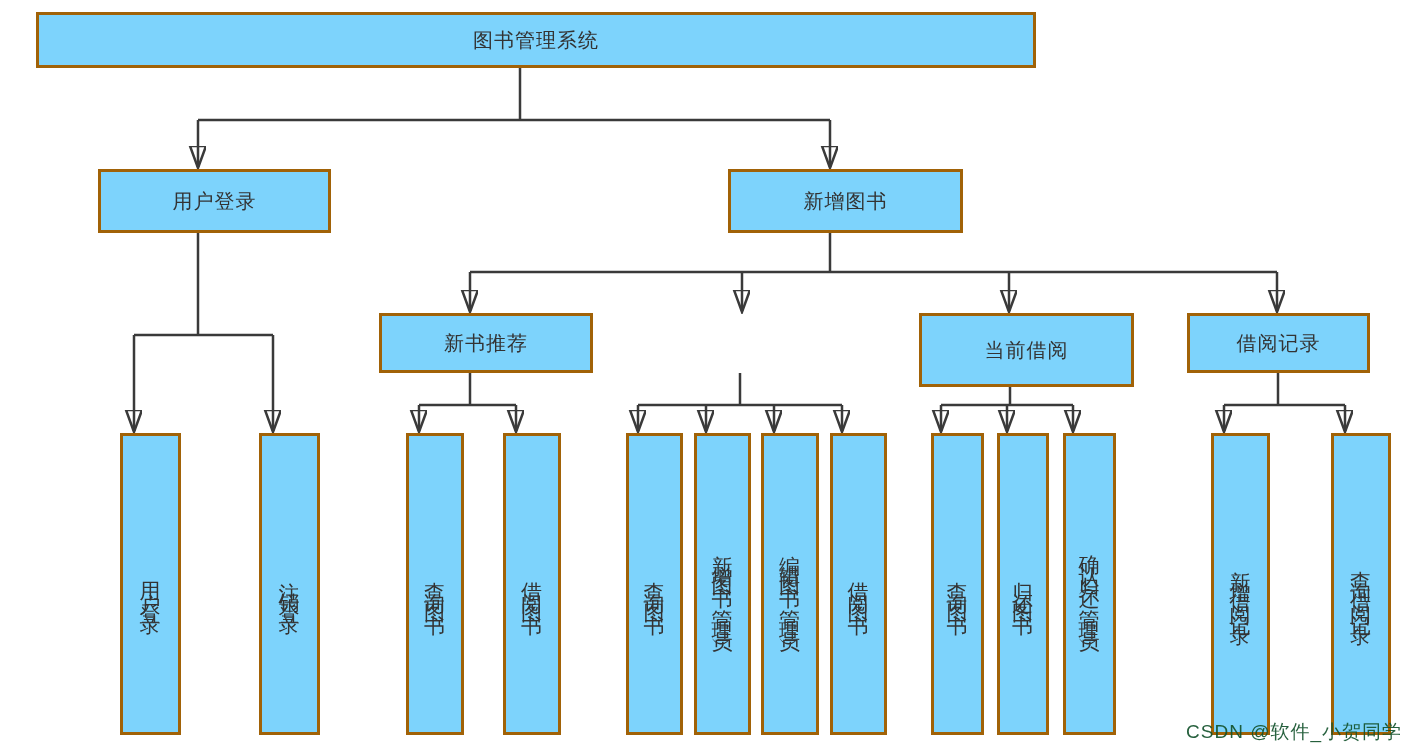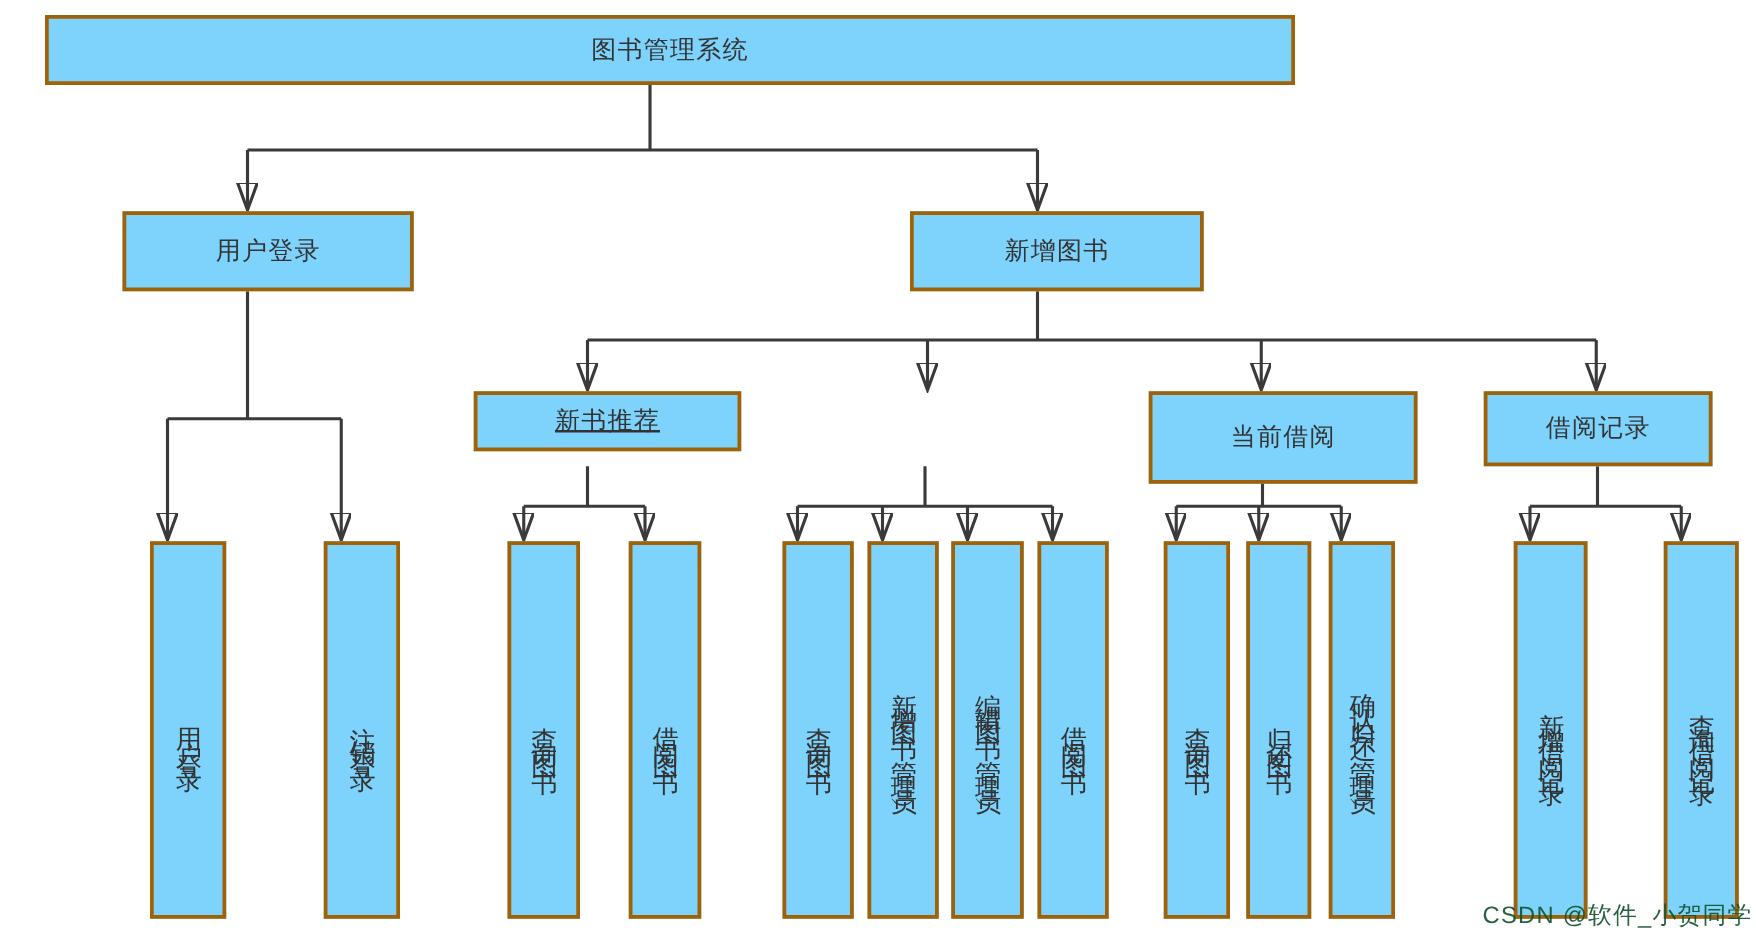--- a/index.html
+++ b/index.html
@@ -97,21 +97,21 @@
     <path d="M1224,405 H1345"></path>
     <path d="M1224,405 V431" marker-end="url(#arrow)"></path>
     <path d="M1345,405 V431" marker-end="url(#arrow)"></path>
   </svg>
 
   <div class="box" style="left:20px;top:12px;width:1000px;height:56px;">图书管理系统</div>
 
   <div class="box" style="left:82px;top:169px;width:233px;height:64px;">用户登录</div>
   <div class="box" style="left:712px;top:169px;width:235px;height:64px;">新增图书</div>
 
-  <div class="box" style="left:363px;top:313px;width:214px;height:48px;text-decoration:underline;">新书推荐</div>
+  <div class="box" style="left:363px;top:313px;width:214px;height:60px;">新书推荐</div>
   <div class="box" style="left:903px;top:313px;width:215px;height:74px;">当前借阅</div>
   <div class="box" style="left:1171px;top:313px;width:183px;height:60px;">借阅记录</div>
 
   <div class="box leaf" style="left:104px;top:433px;width:61px;height:302px;">用户登录</div>
   <div class="box leaf" style="left:243px;top:433px;width:61px;height:302px;">注销登录</div>
 
   <div class="box leaf" style="left:390px;top:433px;width:58px;height:302px;">查询图书</div>
   <div class="box leaf" style="left:487px;top:433px;width:58px;height:302px;">借阅图书</div>
 
   <div class="box leaf" style="left:610px;top:433px;width:57px;height:302px;">查询图书</div>

